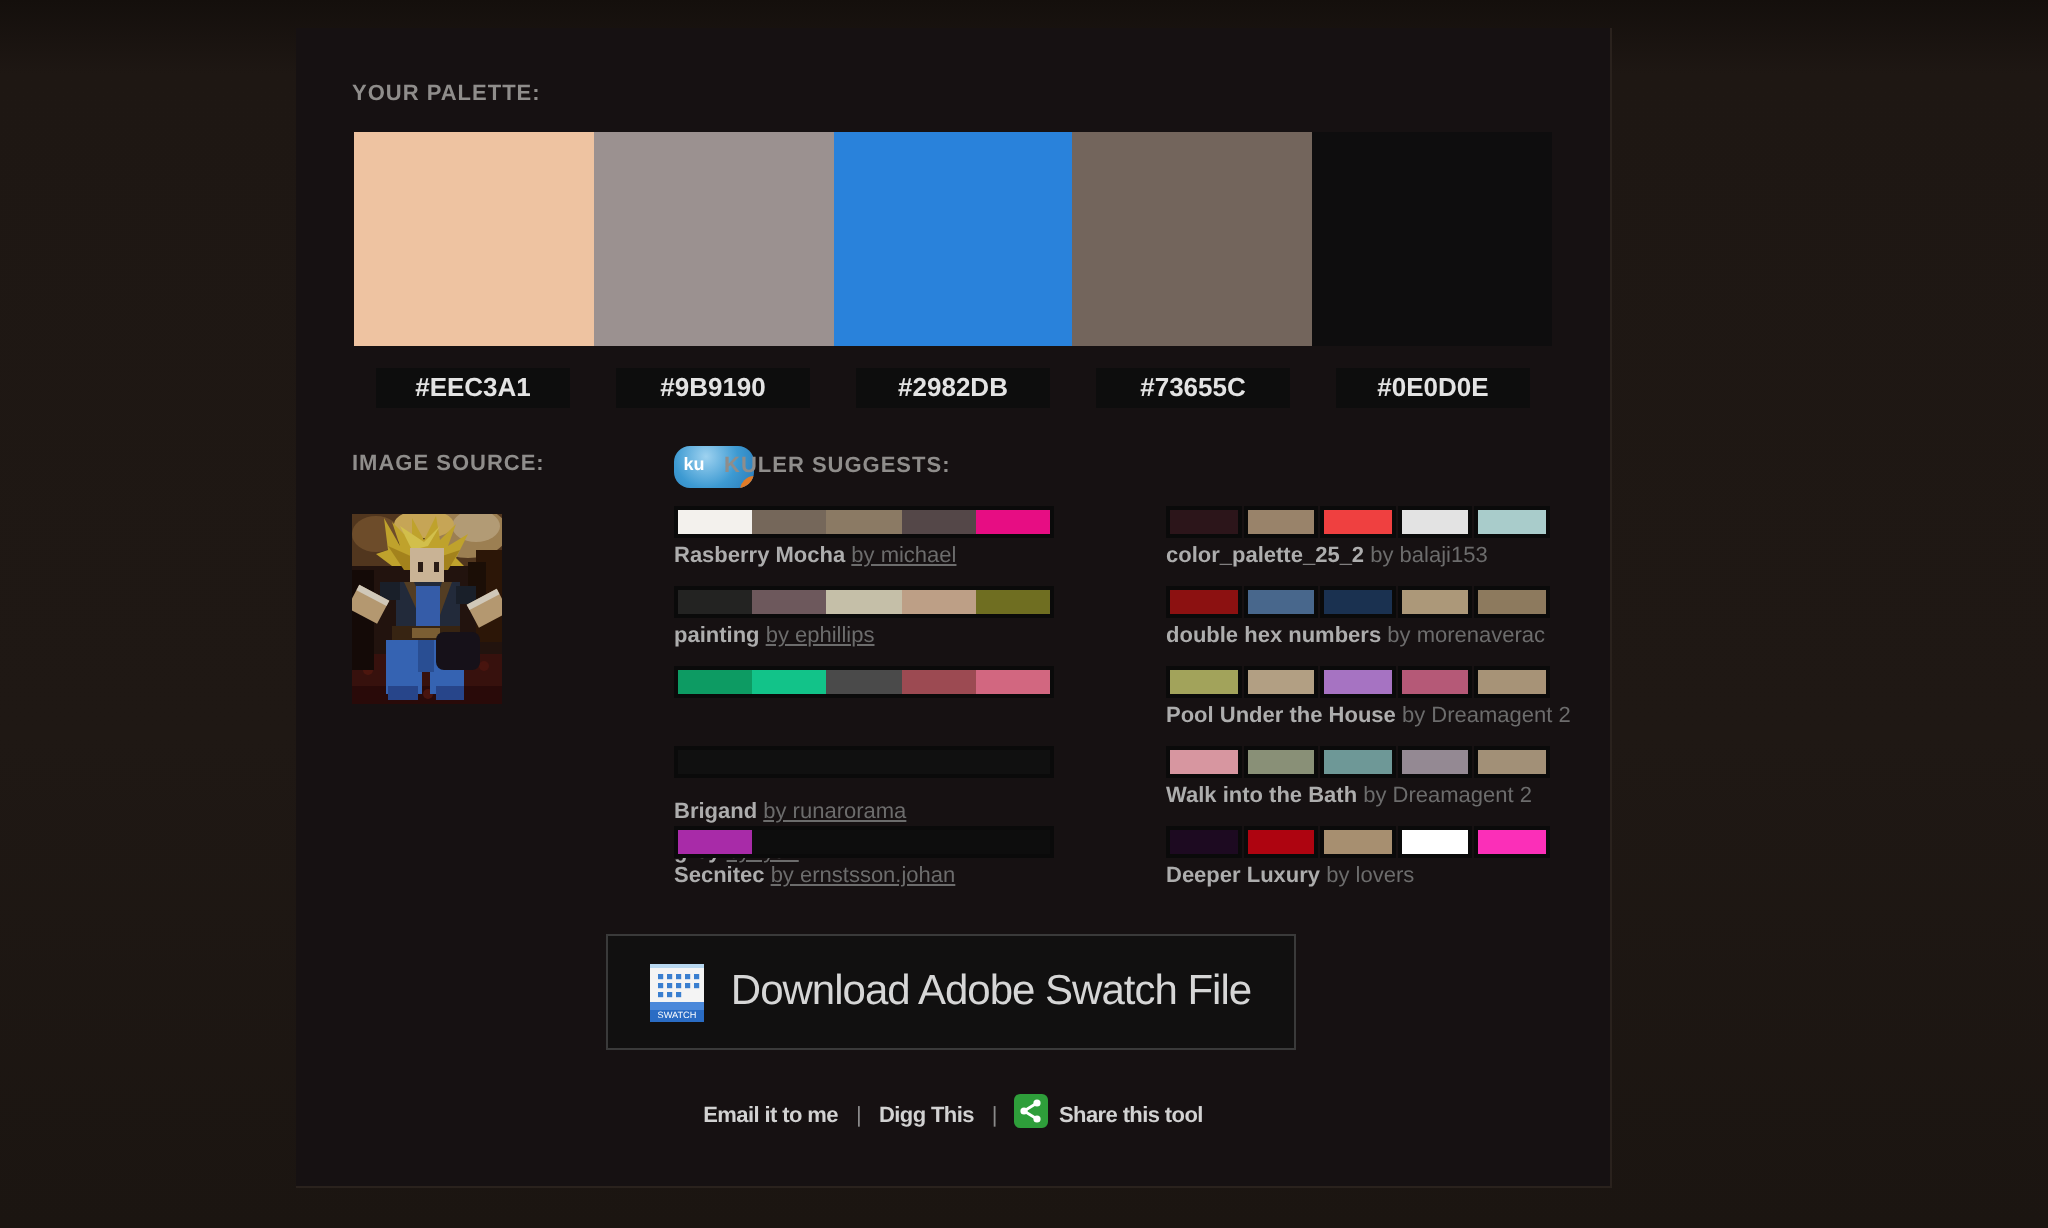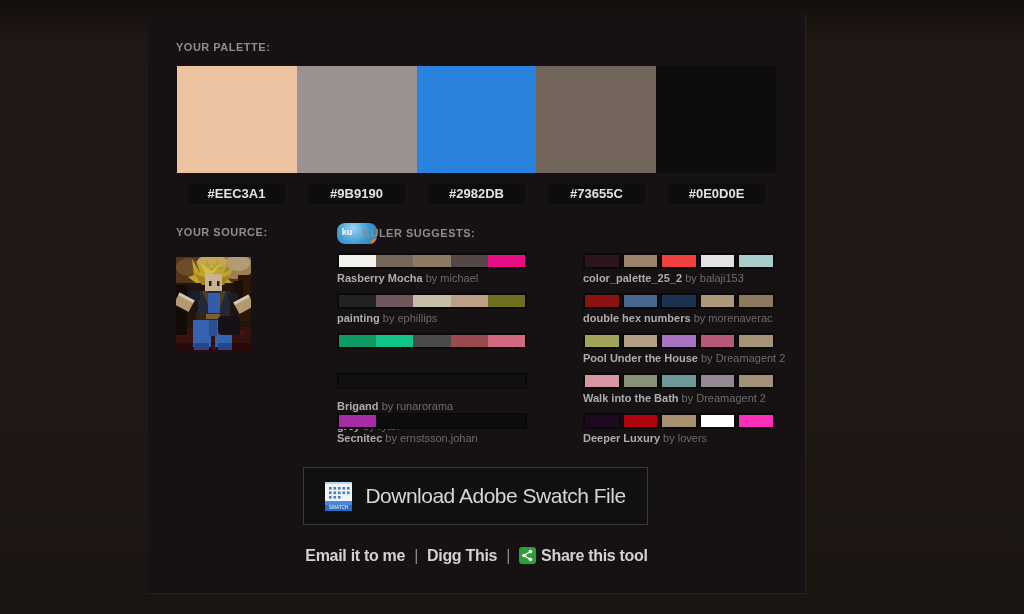--- a/index.html
+++ b/index.html
@@ -24,53 +24,53 @@
 .hexbox{
   position:absolute;top:170px;width:97px;height:20px;line-height:20px;
   background:#0d0d0d;color:#e3e3e3;font-size:13px;font-weight:bold;
   text-align:center;
 }
 
 .kstrip{position:absolute;left:189px;width:186px;height:12px;background:#000;
   border:2px solid #0a0a0a;font-size:0;}
 .kstrip i{display:inline-block;height:12px;width:37.2px;}
 .pname{position:absolute;left:189px;font-size:11px;color:#adadad;font-weight:bold;white-space:nowrap;}
-.pname span{color:#6c6c6c;font-weight:normal;}
+.pname span{color:#6c6c6c;font-weight:normal;text-decoration:underline;}
 
 .clrow{position:absolute;left:435px;width:200px;height:16px;font-size:0;white-space:nowrap;}
 .clrow i{display:inline-block;height:12px;width:33.5px;border:2px solid #0a0a0a;margin-right:1px;}
 .clname{position:absolute;left:435px;font-size:11px;color:#adadad;font-weight:bold;white-space:nowrap;}
 .clname span{color:#6c6c6c;font-weight:normal;}
 #dlbtn{
   position:absolute;left:155px;top:453px;width:343px;height:56px;
   background:#111010;border:1px solid #3a3a3a;
   display:flex;align-items:center;justify-content:center;
 }
 #dlbtn .txt{color:#d6d6d6;font-size:21px;letter-spacing:-0.5px;margin-left:13px;}
 #footer{
   position:absolute;left:0;top:533px;width:657px;text-align:center;
-  color:#d2d2d2;font-size:16px;font-weight:bold;letter-spacing:-0.3px;
+  color:#d2d2d2;font-size:11px;font-weight:bold;letter-spacing:-0.3px;
 }
 #footer .sep{color:#8a8a8a;font-weight:normal;padding:0 9px;}
 </style>
 </head>
 <body>
 <div id="bg"></div>
 <div id="panel">
   <div class="label" style="left:28px;top:27px;">YOUR PALETTE:</div>
   <div id="swatches">
     <div style="background:#EEC3A1"></div><div style="background:#9B9190"></div><div style="background:#2982DB"></div><div style="background:#73655C"></div><div style="background:#0E0D0E"></div>
   </div>
   <div class="hexbox" style="left:40px;">#EEC3A1</div>
   <div class="hexbox" style="left:160px;">#9B9190</div>
   <div class="hexbox" style="left:280px;">#2982DB</div>
   <div class="hexbox" style="left:400px;">#73655C</div>
   <div class="hexbox" style="left:520px;">#0E0D0E</div>
 
-  <div class="label" style="left:28px;top:212px;">YOUR SOURCE:</div>
+  <div class="label" style="left:28px;top:212px;">IMAGE SOURCE:</div>
   <div id="thumb" style="position:absolute;left:28px;top:243px;width:75px;height:95px;">
     <svg width="75" height="95" viewBox="0 0 75 95">
       <rect width="75" height="95" fill="#241410"></rect>
       <rect width="75" height="26" fill="#5a3c22"></rect>
       <ellipse cx="58" cy="9" rx="20" ry="13" fill="#b0905e"></ellipse>
       <ellipse cx="62" cy="6" rx="12" ry="8" fill="#cab086"></ellipse>
       <ellipse cx="12" cy="10" rx="12" ry="9" fill="#7a5630"></ellipse>
       <ellipse cx="36" cy="5" rx="15" ry="7" fill="#e0bc62"></ellipse>
       <rect y="70" width="75" height="25" fill="#3c120e"></rect>
       <rect y="86" width="75" height="9" fill="#2c0a0a"></rect>

